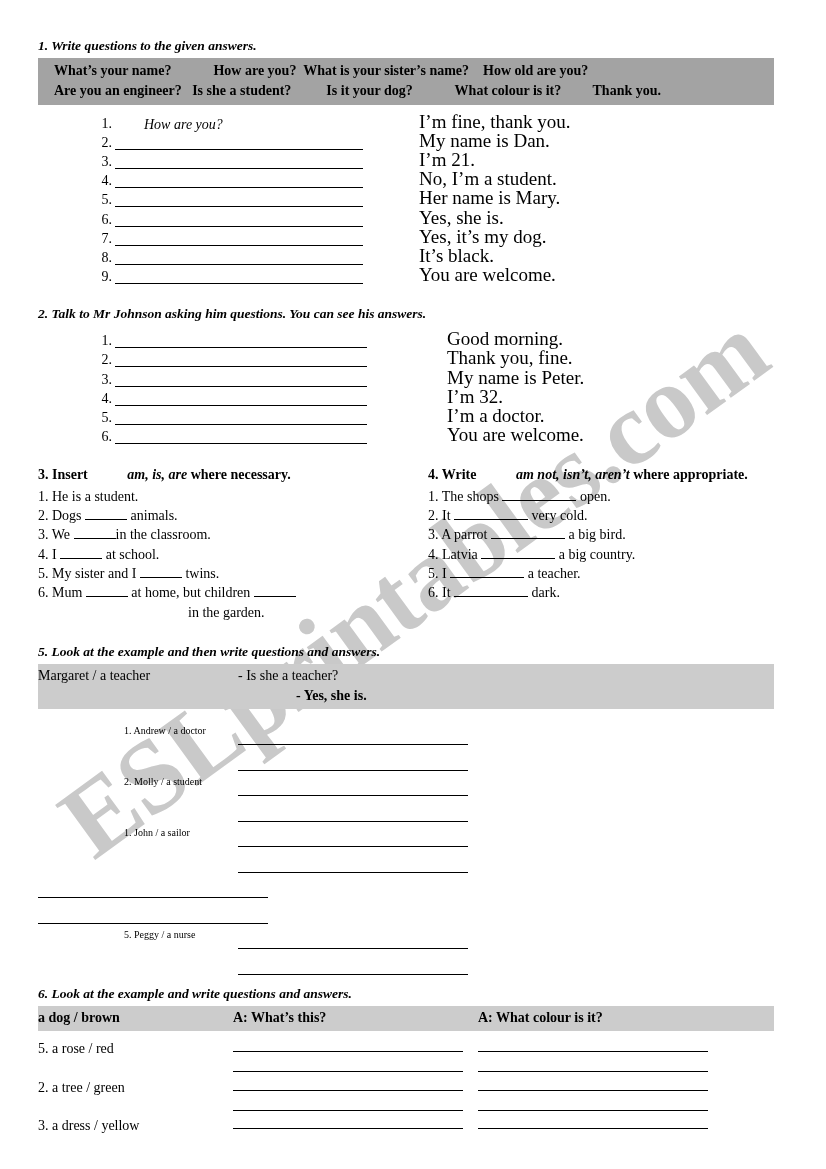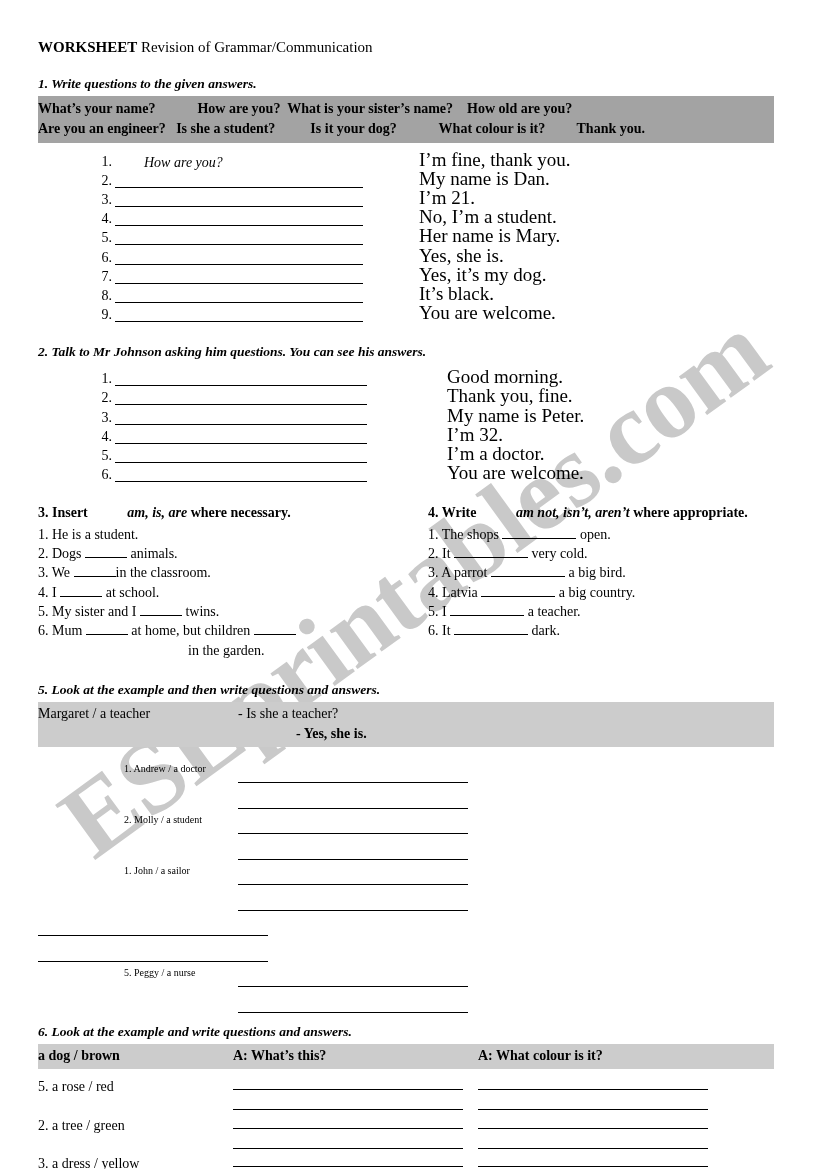--- a/index.html
+++ b/index.html
@@ -63,21 +63,21 @@
   .sec-head-plain i { font-style: italic; margin-left: 36px; }
 
   
   .band {
     background: #a3a3a3;
     font-weight: bold;
     font-size: 14px;
     line-height: 1.45;
     padding: 3px 0 4px 0;
   }
-  .band-row { display: block; white-space: pre; }
+  .band-row { display: block; white-space: pre; padding-left: 16px; }
 
   
   .qa-block { margin-top: 6px; }
   .qa-row {
     display: flex;
     align-items: flex-end;
     height: 19.2px;
   }
   .qa-num {
     width: 20px;
@@ -194,23 +194,20 @@
   .ex6-lines.second { margin-left: 15px; }
   .ex6-lines .ln { border-bottom: 1px solid #000; height: 19px; }
 </style>
 </head>
 <body>
 
 <div class="watermark">ESLprintables.com</div>
 
 <div class="page">
 
-  <div class="doc-title">
-    <b>WORKSHEET</b><span> Revision of Grammar/Communication</span>
-  </div>
 
   <div class="sec-head">1. Write questions to the given answers.</div>
   <div class="band">
     <span class="band-row">What’s your name?            How are you?  What is your sister’s name?    How old are you?</span>
     <span class="band-row">Are you an engineer?   Is she a student?          Is it your dog?            What colour is it?         Thank you.</span>
   </div>
   <div class="qa-block ex1">
     <div class="qa-row">
       <span class="qa-num">1.</span>
       <span class="qa-line noline"><span class="qa-sample">How are you?</span></span>

